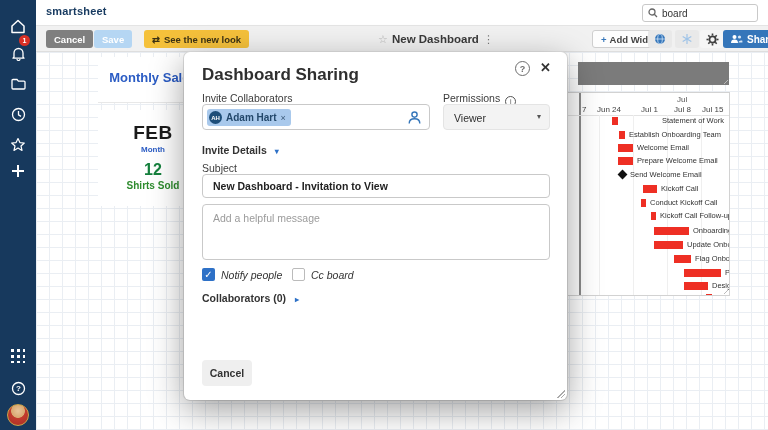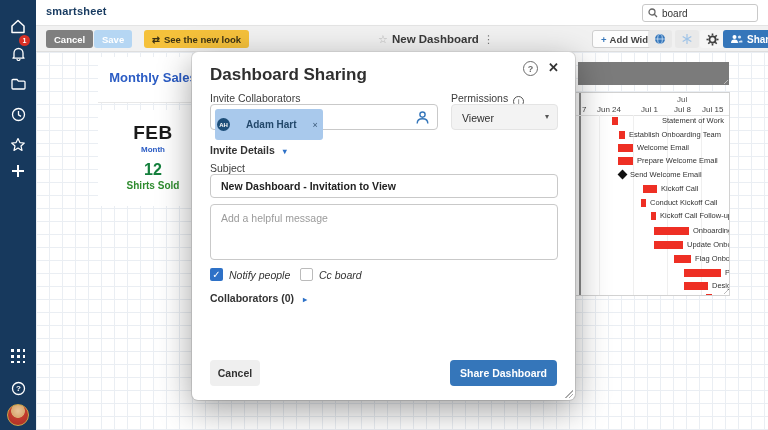--- a/index.html
+++ b/index.html
@@ -63,30 +63,30 @@
   #g-month { position:absolute; top:2px; font-size:8px; color:#555; }
   .g-tick { position:absolute; top:12px; font-size:8px; color:#444; white-space:nowrap; }
   #g-leftpartial { position:absolute; left:3px; top:12px; font-size:8px; color:#555; }
   .g-vline { position:absolute; top:22px; bottom:0; width:1px; background:#efefef; }
   .g-bar { position:absolute; height:8px; background:#ee2f24; }
   .g-dia { position:absolute; width:7px; height:7px; background:#111; transform:rotate(45deg); }
   .g-lbl { position:absolute; font-size:7.5px; color:#333; white-space:nowrap; }
   #g-hline { position:absolute; left:0; top:22px; width:170px; height:1px; background:#e3e3e3; }
 
   
-  #modal { position:absolute; left:192px; top:52px; width:383px; height:348px; background:#fff; border-radius:6px;
+  #modal { position:absolute; left:184px; top:52px; width:383px; height:348px; background:#fff; border-radius:6px;
     box-shadow:0 10px 34px rgba(0,0,0,.38), 0 0 0 1px #e2e2e2; z-index:40; }
   #m-title { position:absolute; left:18px; top:13px; font-size:17px; font-weight:bold; color:#2f2f2f; }
   #m-help { position:absolute; left:331px; top:9px; width:15px; height:15px; border:1.4px solid #6d6d6d; border-radius:50%;
     font-size:9px; color:#6d6d6d; font-weight:bold; display:flex; align-items:center; justify-content:center; cursor:pointer; }
   #m-close { position:absolute; left:356px; top:8px; font-size:13px; font-weight:bold; color:#333; cursor:pointer; }
   .m-label { position:absolute; font-size:10.5px; color:#3c3c3c; }
   #m-input-collab { position:absolute; left:18px; top:52px; width:228px; height:26px; border:1px solid #c9c9c9; border-radius:4px; background:#fff; cursor:text; }
-  #m-chip { position:absolute; left:4px; top:4px; height:31px; background:#a9c9ec; border-radius:3px;
-    display:flex; align-items:center; gap:16px; padding:0 5px 0 2px; cursor:default; }
+  #m-chip { position:absolute; left:4px; top:4px; height:17px; background:#a9c9ec; border-radius:3px;
+    display:flex; align-items:center; gap:4px; padding:0 5px 0 2px; cursor:default; }
   #m-chip .av { width:13px; height:13px; border-radius:50%; background:#1d4e79; color:#fff; font-size:6px; font-weight:bold;
     display:flex; align-items:center; justify-content:center; }
   #m-chip .nm { font-size:10px; font-weight:bold; color:#23486b; }
   #m-chip .x { font-size:9px; color:#3c5a7a; cursor:pointer; }
   #m-person-add { position:absolute; right:7px; top:5px; cursor:pointer; }
   #m-info { display:inline-flex; width:11px; height:11px; border:1.2px solid #555; border-radius:50%; font-size:7px; color:#555;
     align-items:center; justify-content:center; margin-left:5px; vertical-align:-2px; font-style:normal; }
   #m-dropdown { position:absolute; left:259px; top:52px; width:107px; height:26px; background:#f3f3f3; border-radius:4px;
     border:1px solid #e4e4e4; cursor:pointer; }
   #m-dropdown .val { position:absolute; left:10px; top:7px; font-size:10.5px; color:#2f2f2f; }
@@ -359,15 +359,14 @@
   <div class="cb" id="cb-notify">✓</div>
   <div class="cb-label" style="left:37px;">Notify people</div>
   <div class="cb" id="cb-cc"></div>
   <div class="cb-label" style="left:127px;">Cc board</div>
 
   <div id="m-collab">
     <span>Collaborators (0)</span><span class="caret">▸</span>
   </div>
 
   <div id="m-btn-cancel">Cancel</div>
-  <div id="m-btn-share">Share Dashboard</div>
   <div id="m-rz"></div>
 </div>
 
 </body></html>

